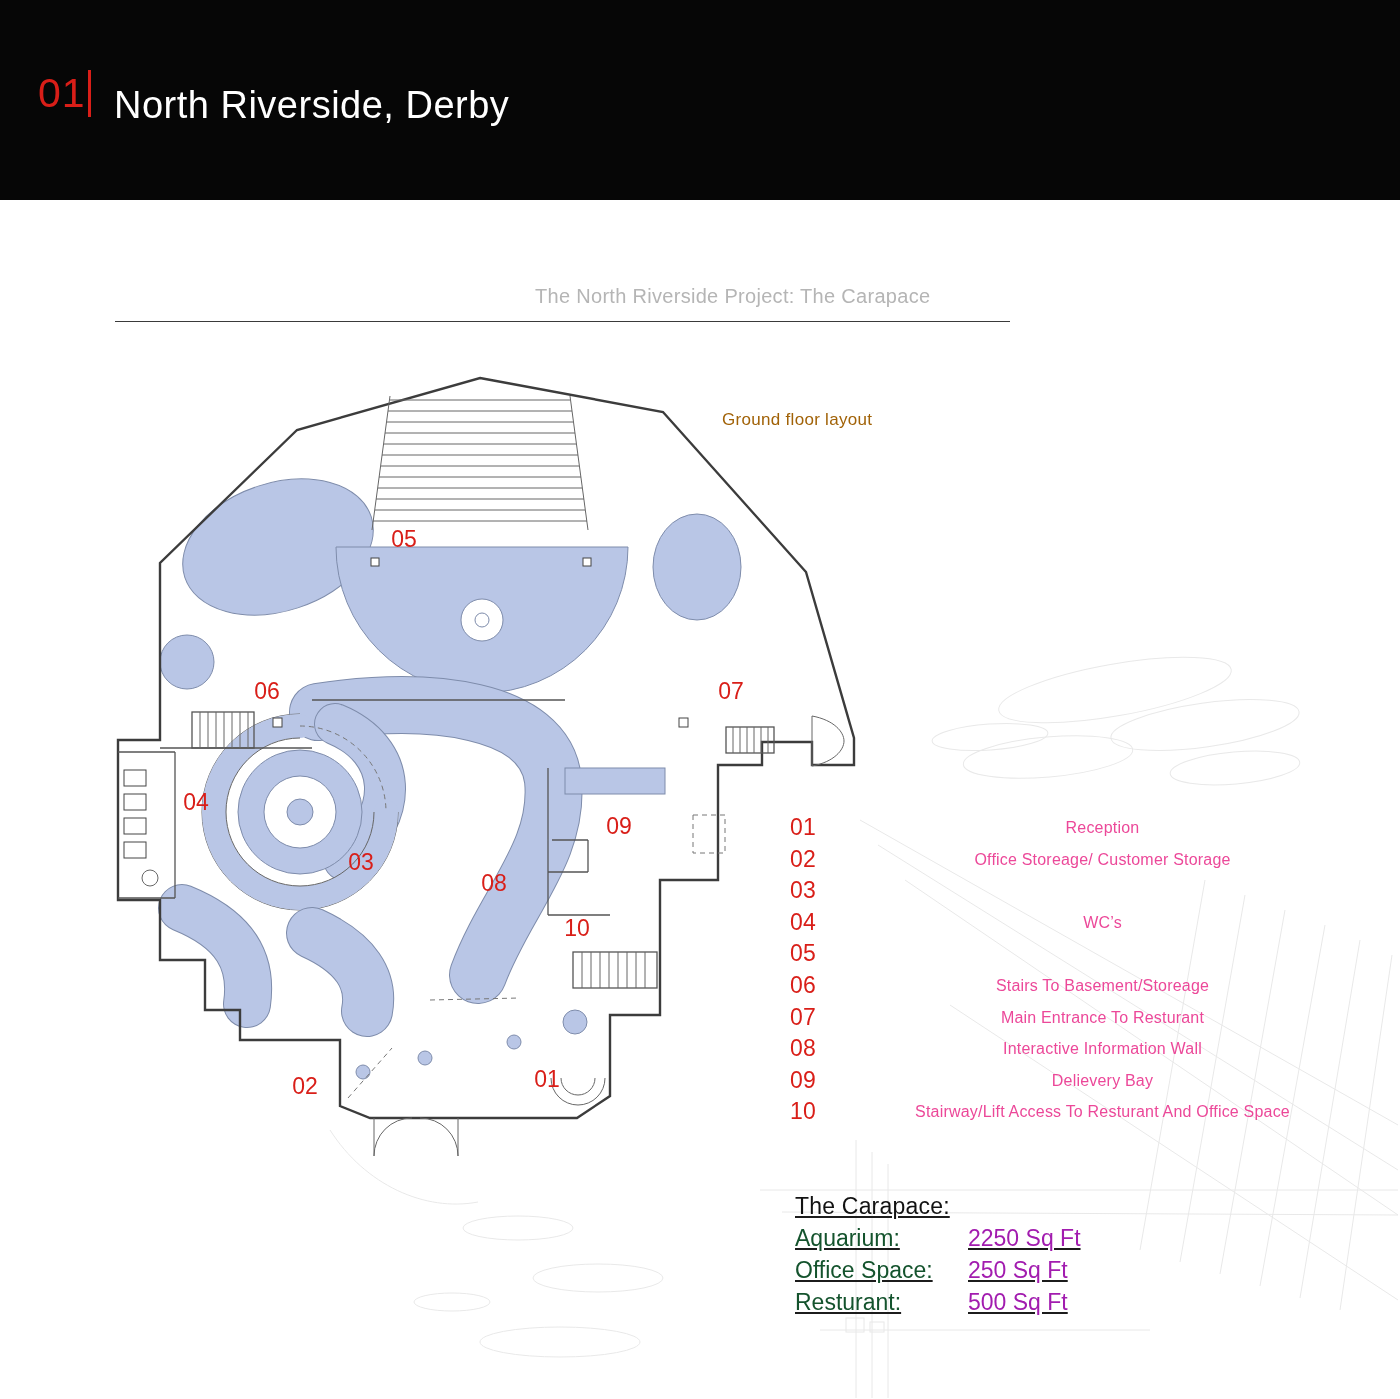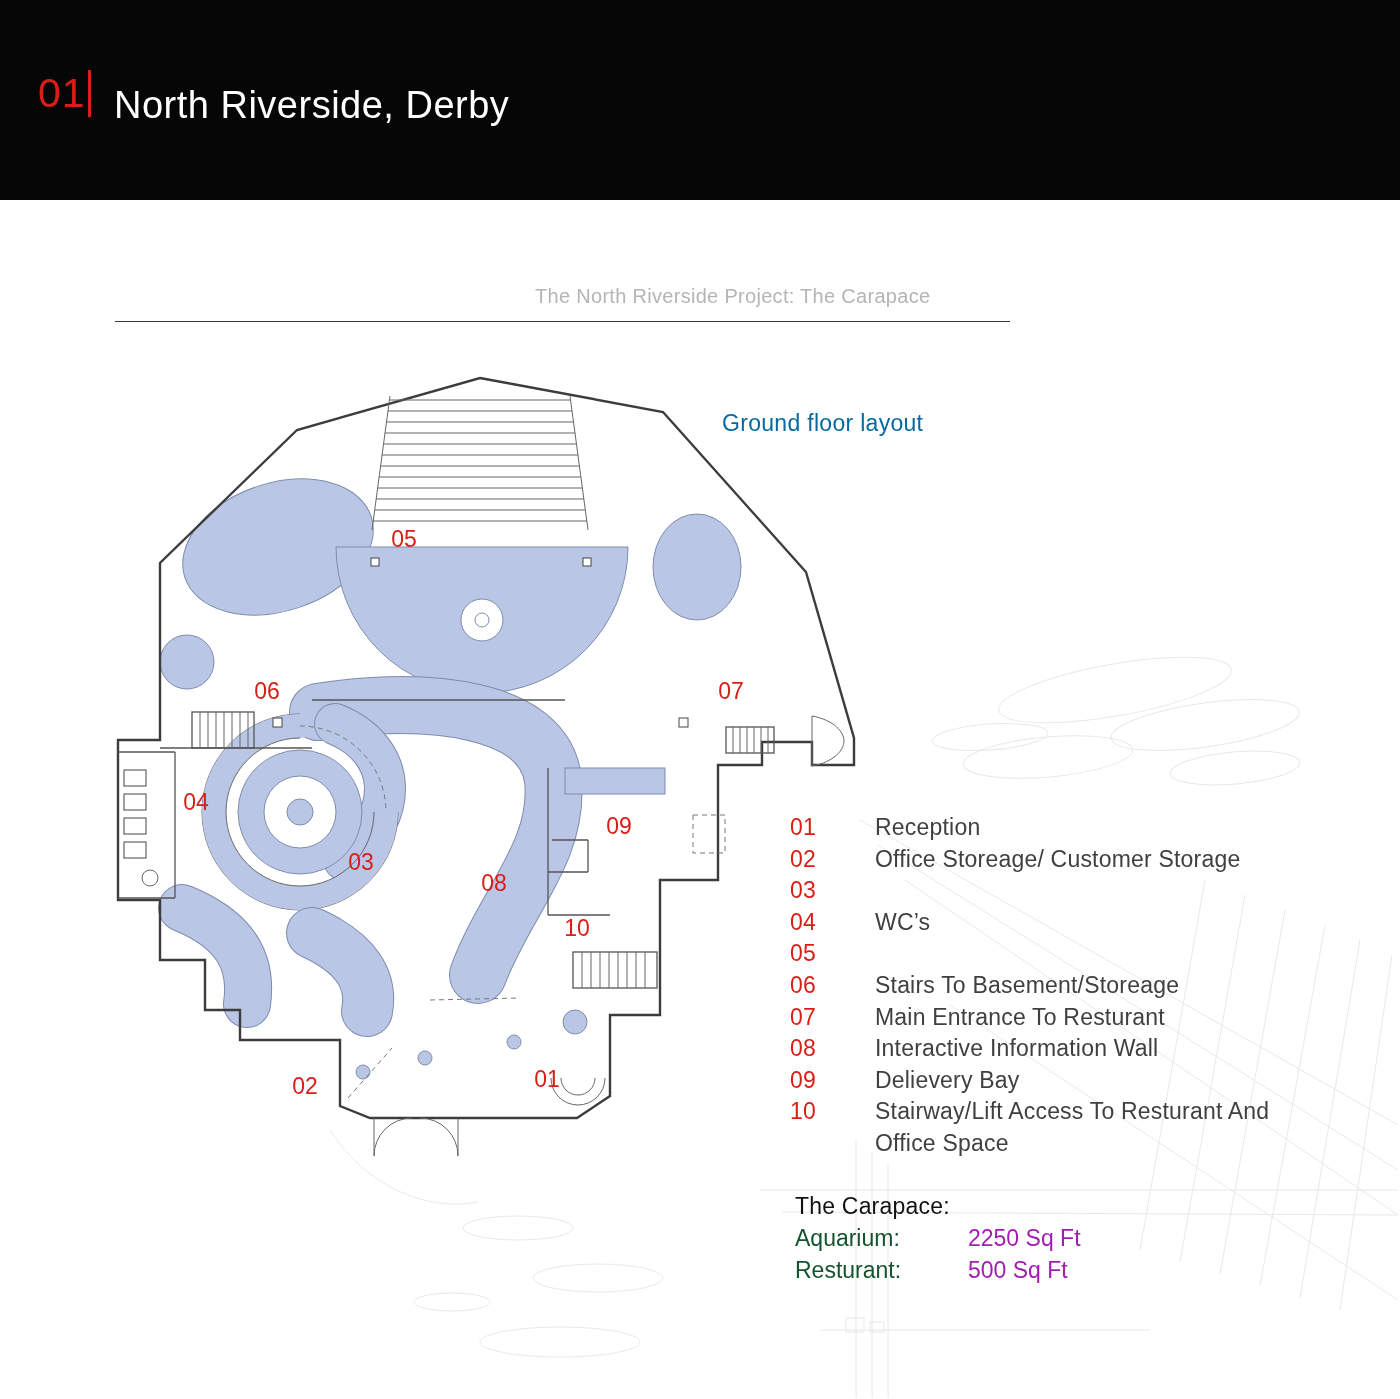--- a/index.html
+++ b/index.html
@@ -32,36 +32,36 @@
   .subtitle {
     position:absolute; left:535px; top:285px;
     font-size:20px; color:#b5b5b5; letter-spacing:0.3px;
   }
   .rule {
     position:absolute; left:115px; top:321px; width:895px; height:1px;
     background:#3a3a3a;
   }
   .caption {
     position:absolute; left:722px; top:410px;
-    font-size:23px; color:#0369a1; letter-spacing:0.3px;
+    font-size:17px; color:#a16207; letter-spacing:0.3px;
   }
   
   .legend { position:absolute; left:790px; top:812px; width:575px; }
   .lrow { display:flex; align-items:flex-start; }
   .lnum {
     width:85px; flex:0 0 85px;
     font-size:23px; line-height:31.6px;
     color:var(--accent-red, #d91e18); letter-spacing:0.3px;
   }
   .ltext {
-    width:455px; font-size:23px; line-height:31.6px;
-    color:#404040; letter-spacing:0.2px;
-  }
-  
-  .footage { position:absolute; left:795px; top:1190px; width:480px; }
+    width:455px; font-size:16px; line-height:31.6px;
+    color:#ec4899; letter-spacing:0.2px;text-align:center;
+  }
+  
+  .footage { position:absolute; left:795px; top:1190px; width:480px;text-decoration:underline; }
   .fline { font-size:23px; line-height:32px; color:#121212; letter-spacing:0.2px; }
   .frow  { display:flex; }
   .flabel { width:173px; flex:0 0 173px; font-size:23px; line-height:32px; color:#14532d; }
   .fvalue { font-size:23px; line-height:32px; color:#a21caf; }
   
   .plan-svg { position:absolute; left:0; top:0; }
   .wall   { stroke:#3c3c3c; stroke-width:2.4; fill:none; }
   .iwall  { stroke:#555555; stroke-width:1.3; fill:none; }
   .thin   { stroke:#666666; stroke-width:1; fill:none; }
   .dash   { stroke:#777777; stroke-width:1; fill:none; stroke-dasharray:5 4; }
@@ -271,18 +271,22 @@
     </div>
   </div>
 
   <div class="footage">
     <div class="fline">The Carapace:</div>
     <div class="frow">
       <span class="flabel">Aquarium:</span>
       <span class="fvalue">2250 Sq Ft</span>
     </div>
     <div class="frow">
+      <span class="flabel">Office Space:</span>
+      <span class="fvalue">250 Sq Ft</span>
+    </div>
+    <div class="frow">
       <span class="flabel">Resturant:</span>
       <span class="fvalue">500 Sq Ft</span>
     </div>
   </div>
 
 </div>
 
 </body></html>

